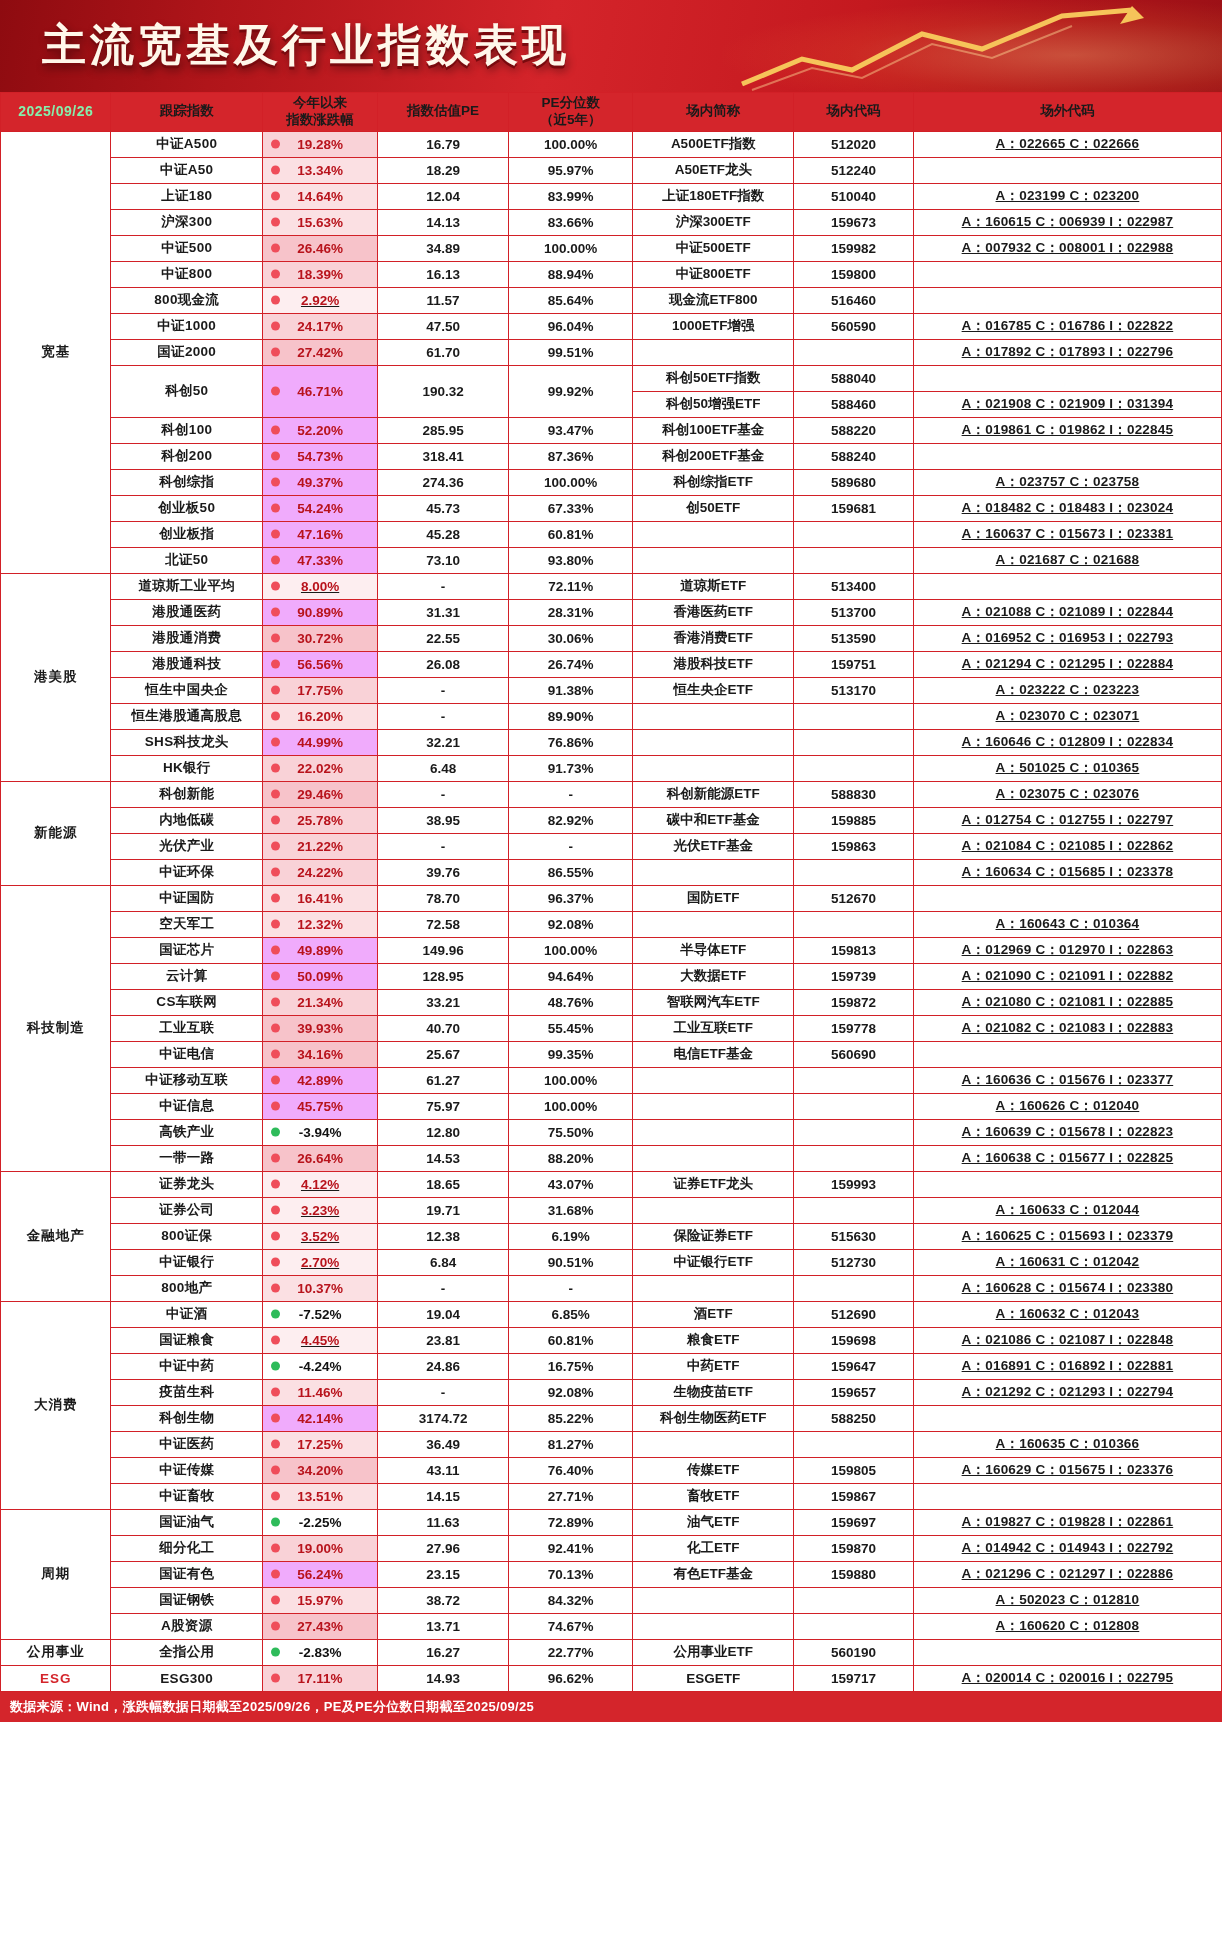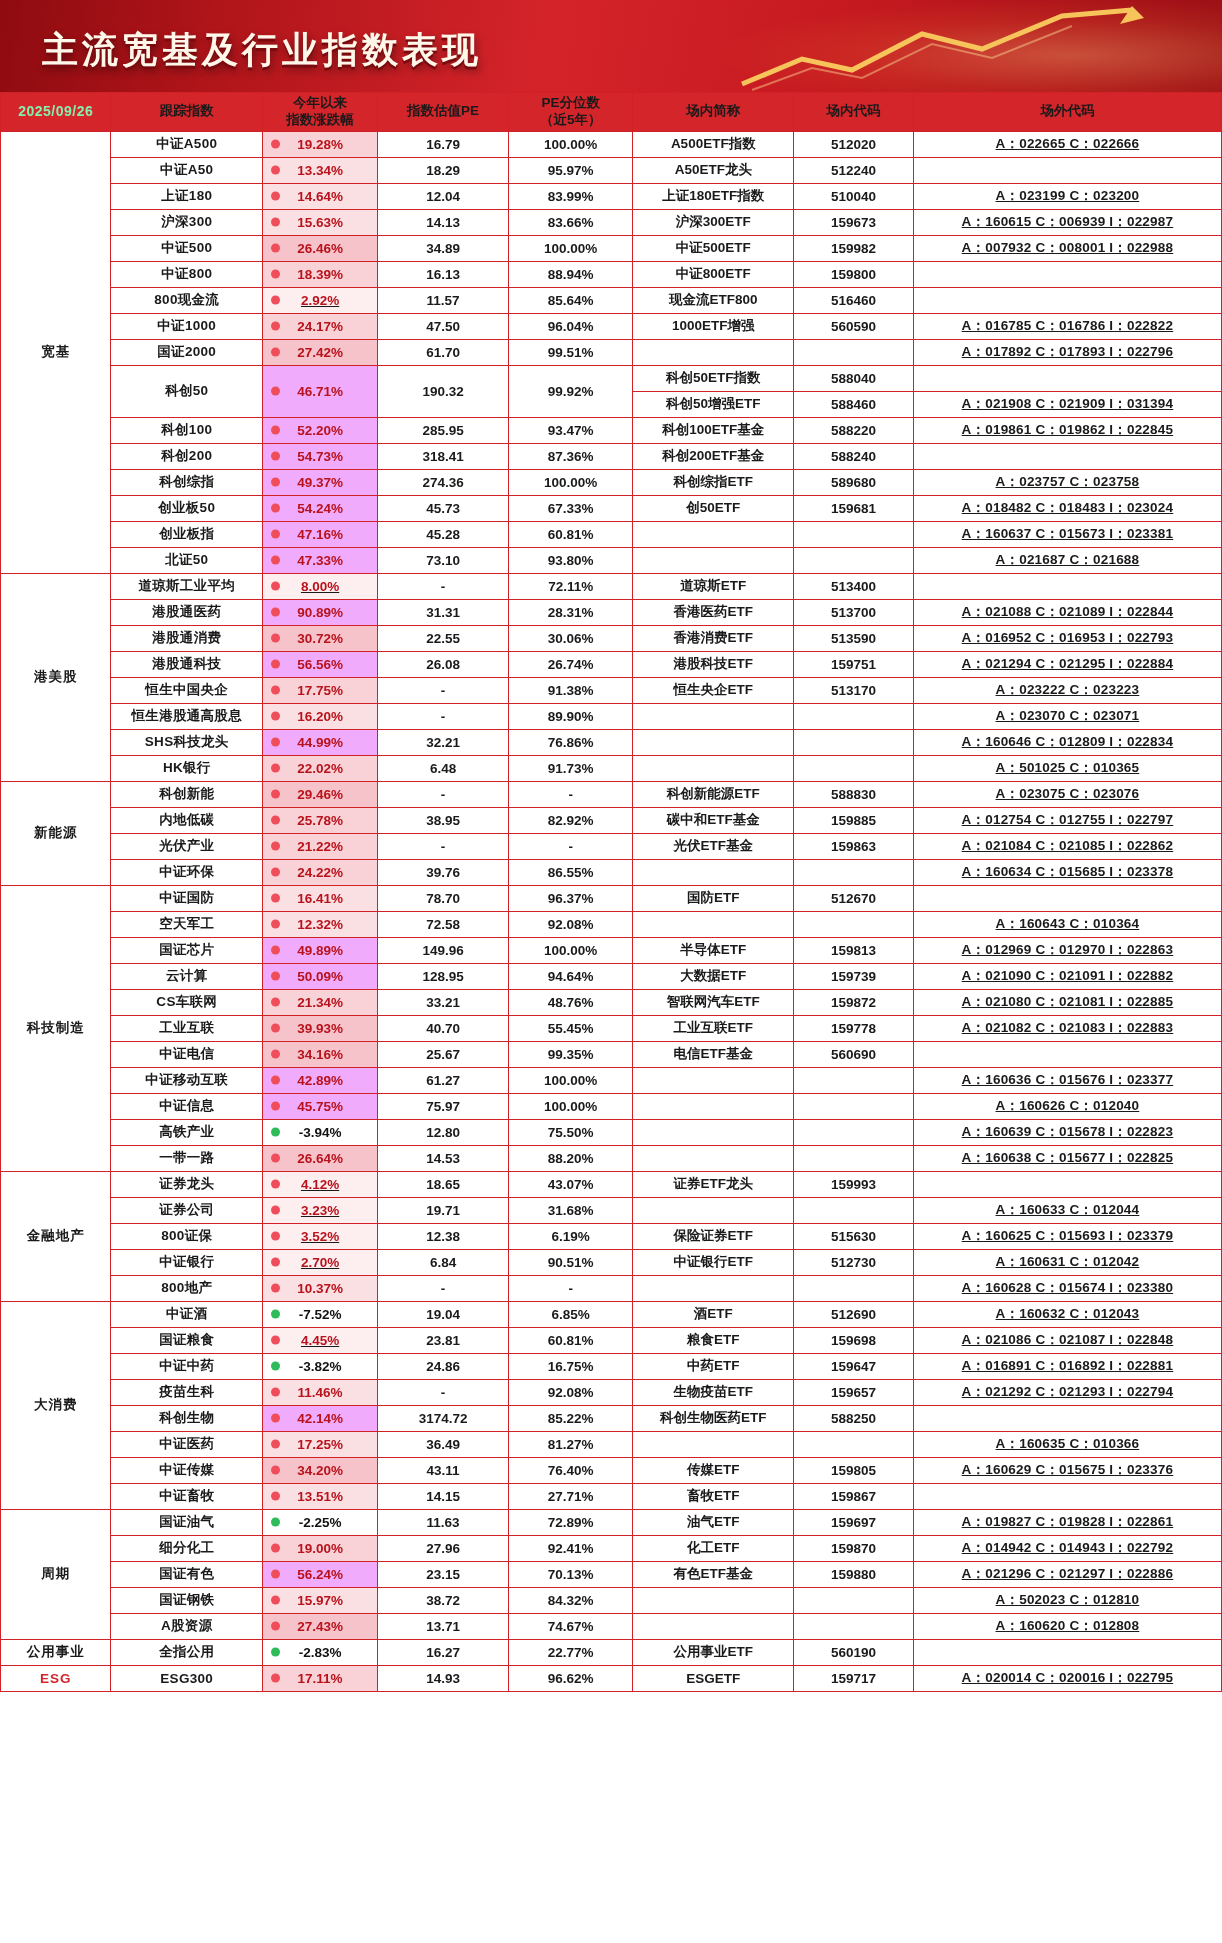--- a/index.html
+++ b/index.html
@@ -21,22 +21,22 @@
   }
   .banner .glow {
     position: absolute; right: 0; top: 0; width: 500px; height: 92px;
     background: radial-gradient(ellipse at 70% 60%, rgba(255,190,120,0.35) 0%, rgba(255,140,60,0.12) 45%, rgba(255,0,0,0) 72%);
   }
   .banner .arrow {
     position: absolute; right: 70px; top: 4px; width: 420px; height: 88px;
   }
   .banner-title {
     position: absolute;
-    left: 42px; top: 26px;
-    font-size: 36px;
+    left: 42px; top: 16px;
+    font-size: 44px;
     font-weight: bold;
     letter-spacing: 4px;
     color: #fff7ea;
     text-shadow: 0 3px 0 #7a0a0e, 2px 5px 8px rgba(0,0,0,0.45);
     font-family: Liberation Sans, sans-serif;
   }
 
   
   table.main {
     border-collapse: collapse;
@@ -575,21 +575,21 @@
           <td class="name">国证粮食</td>
           <td class="chg-cell shade-1"><span class="dot"></span><span class="chg-val">4.45%</span></td>
           <td>23.81</td>
           <td>60.81%</td>
           <td>粮食ETF</td>
           <td class="code">159698</td>
           <td class="otc">A：021086  C：021087  I：022848</td>
         </tr>
         <tr>
           <td class="name">中证中药</td>
-          <td class="chg-cell shade-0"><span class="dot green"></span><span class="chg-val neg">-3.82%</span></td>
+          <td class="chg-cell shade-0"><span class="dot green"></span><span class="chg-val neg">-4.24%</span></td>
           <td>24.86</td>
           <td>16.75%</td>
           <td>中药ETF</td>
           <td class="code">159647</td>
           <td class="otc">A：016891  C：016892  I：022881</td>
         </tr>
         <tr>
           <td class="name">疫苗生科</td>
           <td class="chg-cell shade-2"><span class="dot"></span><span class="chg-val">11.46%</span></td>
           <td>-</td>
@@ -696,13 +696,14 @@
           <td class="chg-cell shade-3"><span class="dot"></span><span class="chg-val">17.11%</span></td>
           <td>14.93</td>
           <td>96.62%</td>
           <td>ESGETF</td>
           <td class="code">159717</td>
           <td class="otc">A：020014  C：020016  I：022795</td>
         </tr>
       </tbody>
   </table>
 
+  <div class="footer">数据来源：Wind，涨跌幅数据日期截至2025/09/26，PE及PE分位数日期截至2025/09/25</div>
 </div>
 
 </body></html>

